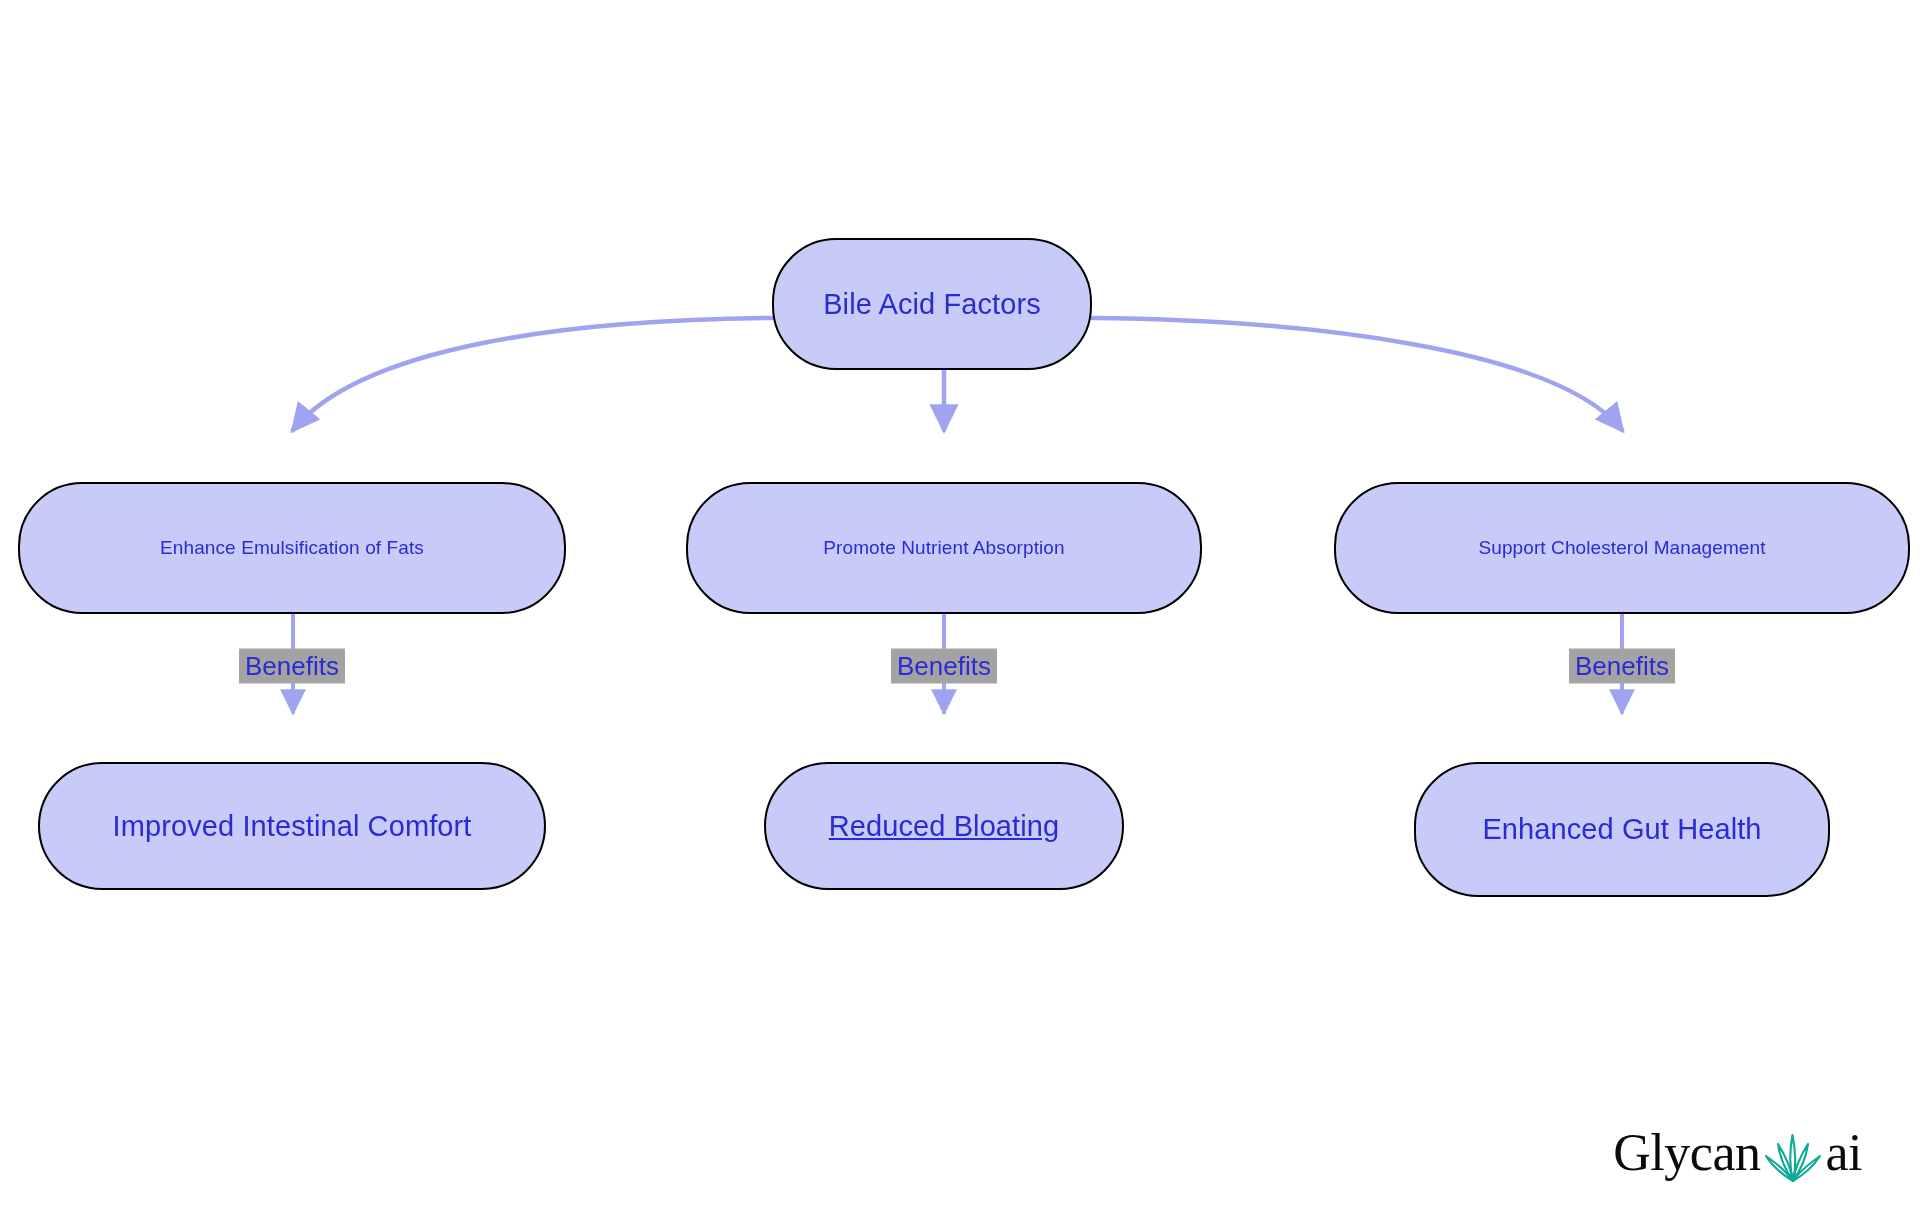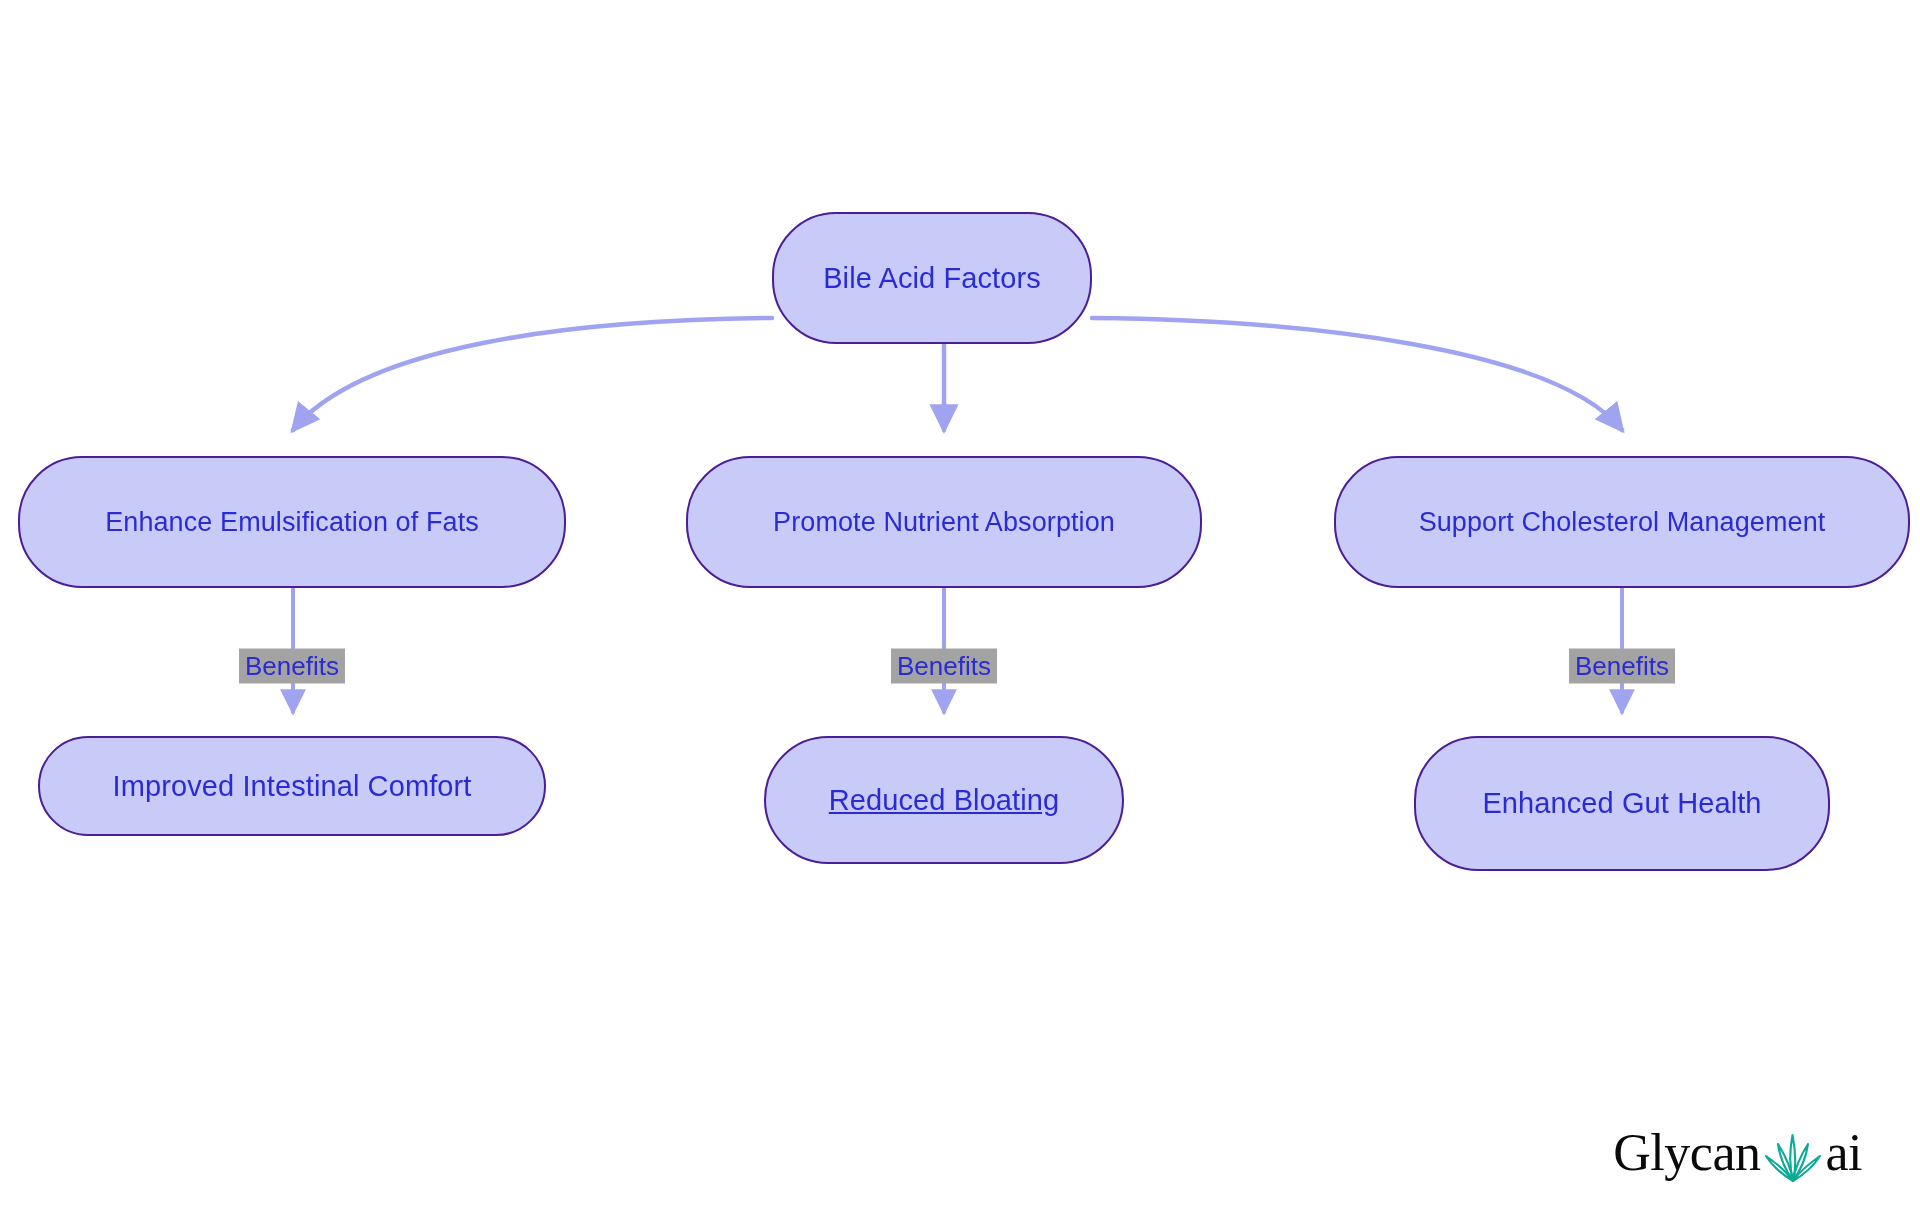--- a/index.html
+++ b/index.html
@@ -24,39 +24,40 @@
     left: 0;
     top: 0;
     width: 1920px;
     height: 1215px;
     pointer-events: none;
   }
   .node {
     position: absolute;
     box-sizing: border-box;
     background: #c8caf8;
-    border: 2px solid #4c1d95;
+    border: 2px solid #000000;
     border-radius: 64px;
     display: flex;
     align-items: center;
     justify-content: center;
     color: #2b2bd4;
     font-family: "Liberation Sans", sans-serif;
     font-weight: 400;
     letter-spacing: 0.1px;
     white-space: nowrap;
+    margin-top: 26px;
   }
   .node-label {
     color: #2b2bd4;
   }
   .node.root {
     font-size: 29px;
   }
   .node.mid {
-    font-size: 27px;
+    font-size: 19px;
   }
   .node.leaf {
     font-size: 29px;
   }
   .edge-label {
     position: absolute;
     font-family: "Liberation Sans", sans-serif;
     font-size: 26px;
     color: #2b2bd4;
     background: #a3a3a3;
@@ -120,21 +121,21 @@
   </div>
 
   <div class="node mid" style="left:686px; top:456px; width:516px; height:132px;">
     <span class="node-label">Promote Nutrient Absorption</span>
   </div>
 
   <div class="node mid" style="left:1334px; top:456px; width:576px; height:132px;text-align:center;">
     <span class="node-label">Support Cholesterol Management</span>
   </div>
 
-  <div class="node leaf" style="left:38px; top:736px; width:508px; height:100px;">
+  <div class="node leaf" style="left:38px; top:736px; width:508px; height:128px;">
     <span class="node-label">Improved Intestinal Comfort</span>
   </div>
 
   <div class="node leaf" style="left:764px; top:736px; width:360px; height:128px;text-decoration:underline;">
     <span class="node-label">Reduced Bloating</span>
   </div>
 
   <div class="node leaf" style="left:1414px; top:736px; width:416px; height:135px;">
     <span class="node-label">Enhanced Gut Health</span>
   </div>

